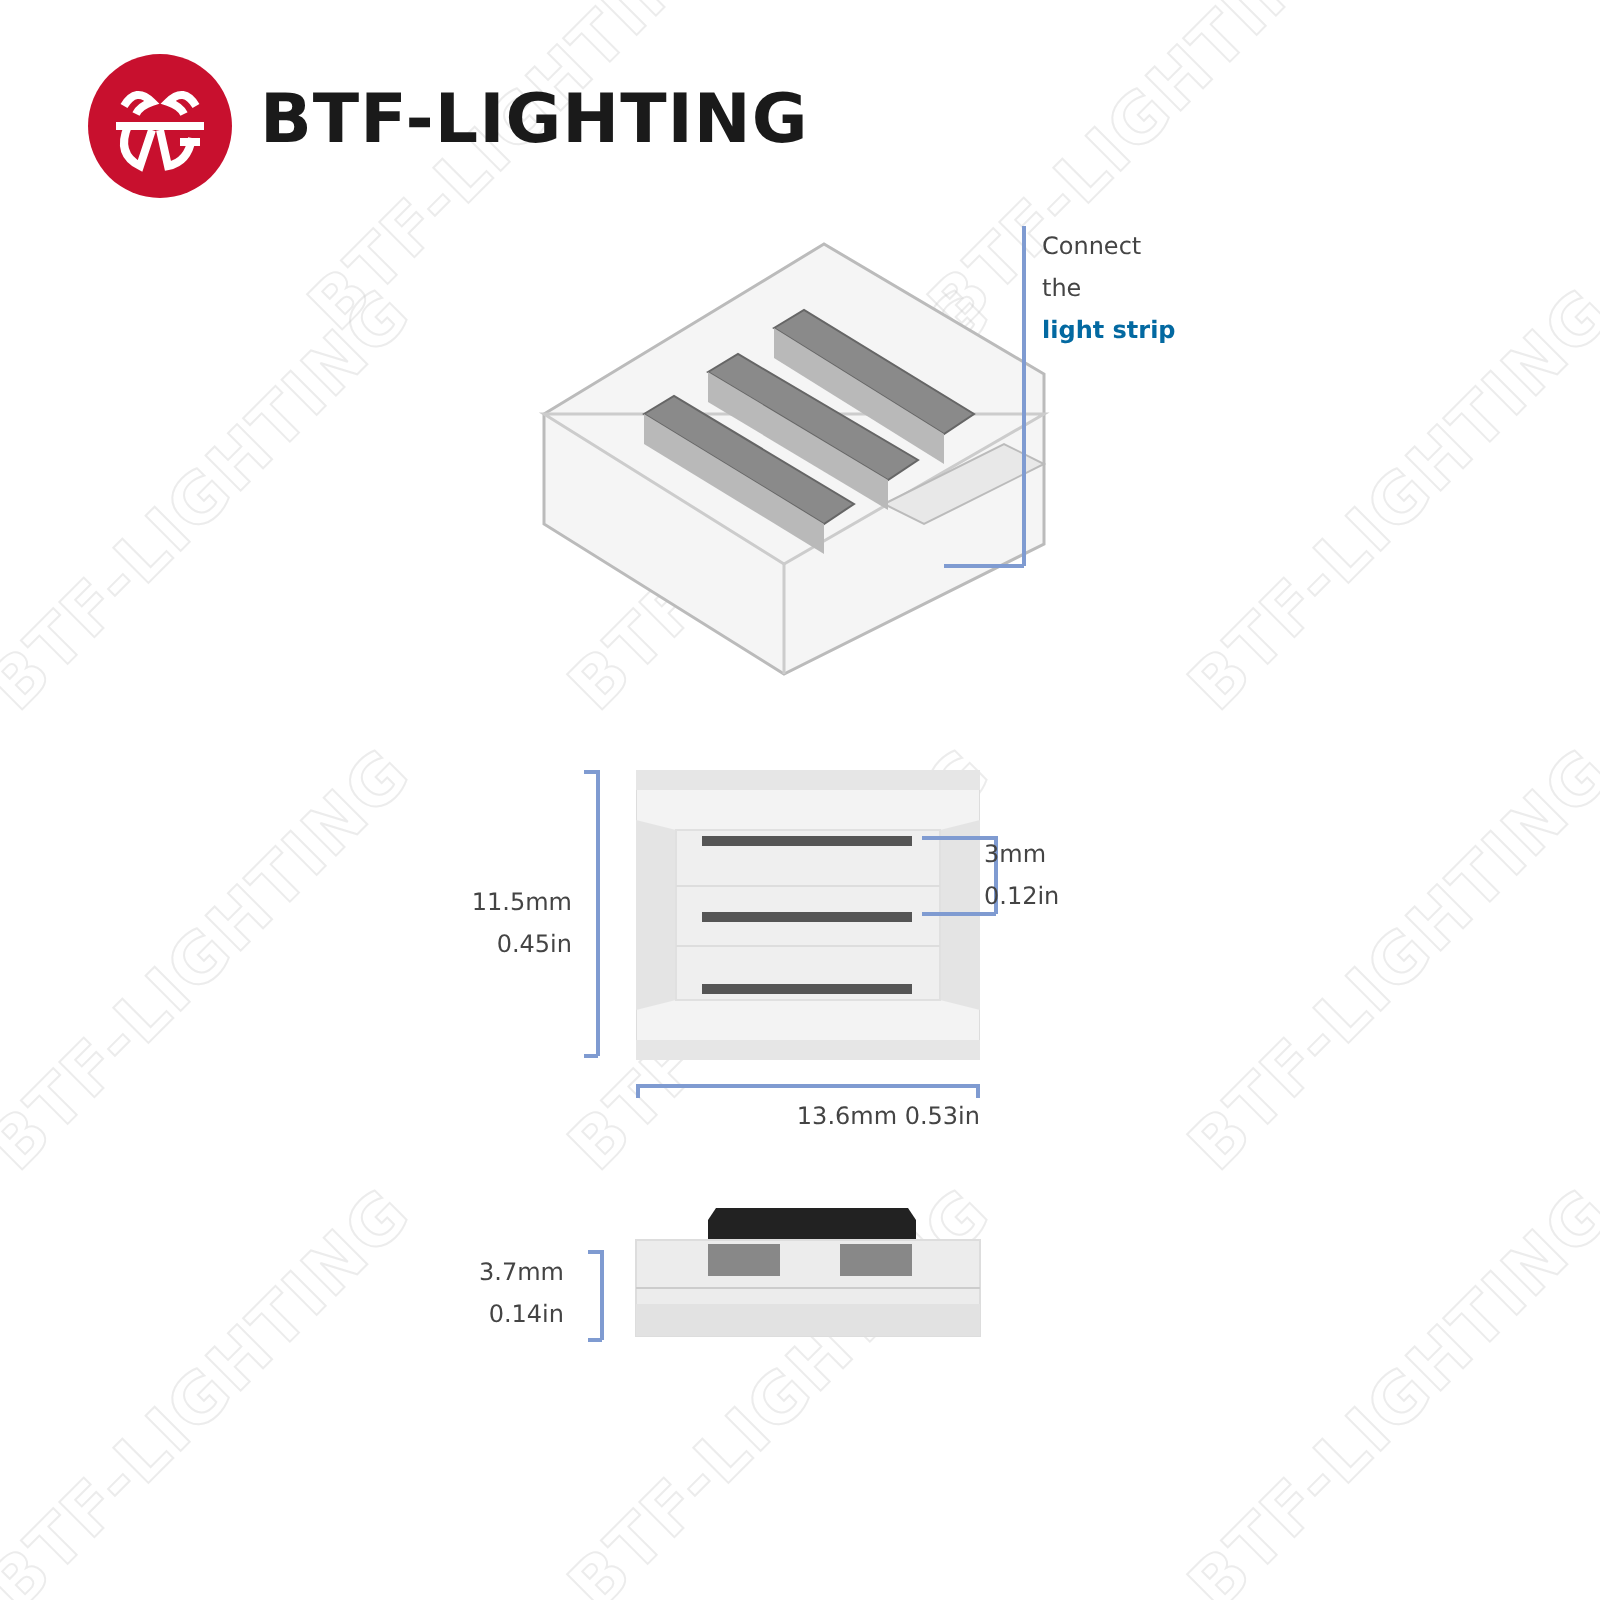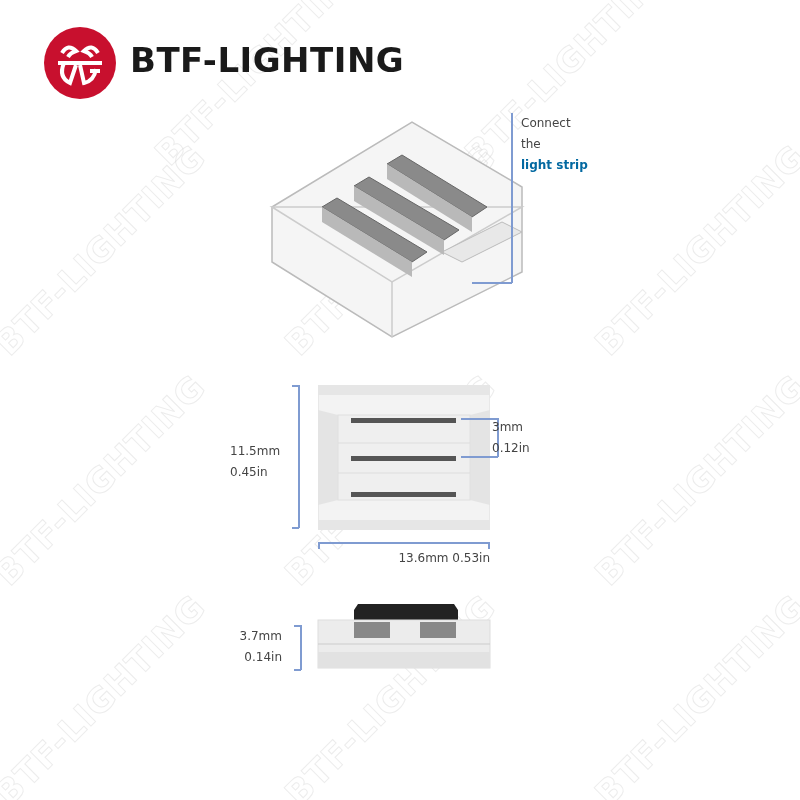--- a/index.html
+++ b/index.html
@@ -73,21 +73,21 @@
   <line x1="20" y1="58" x2="152" y2="58" stroke="#ddd"></line>
   <line x1="20" y1="88" x2="152" y2="88" stroke="#ddd"></line>
   <rect x="33" y="33" width="105" height="5" fill="#555"></rect>
   <rect x="33" y="71" width="105" height="5" fill="#555"></rect>
   <rect x="33" y="107" width="105" height="5" fill="#555"></rect>
 </svg>
 
 <div class="bl" style="left:298px;top:385px;width:1.5px;height:143px"></div>
 <div class="bl" style="left:292px;top:385px;width:7px;height:1.5px"></div>
 <div class="bl" style="left:292px;top:527px;width:7px;height:1.5px"></div>
-<div class="lbl" style="left:230px;top:441px;text-align:left;width:56px">
+<div class="lbl" style="left:230px;top:441px;text-align:right;width:56px">
   <div>11.5mm</div>
   <div>0.45in</div>
 </div>
 
 <div class="bl" style="left:461px;top:418px;width:37px;height:1.5px"></div>
 <div class="bl" style="left:461px;top:456px;width:37px;height:1.5px"></div>
 <div class="bl" style="left:497px;top:418px;width:1.5px;height:39px"></div>
 <div class="lbl" style="left:492px;top:417px">
   <div>3mm</div>
   <div>0.12in</div>

